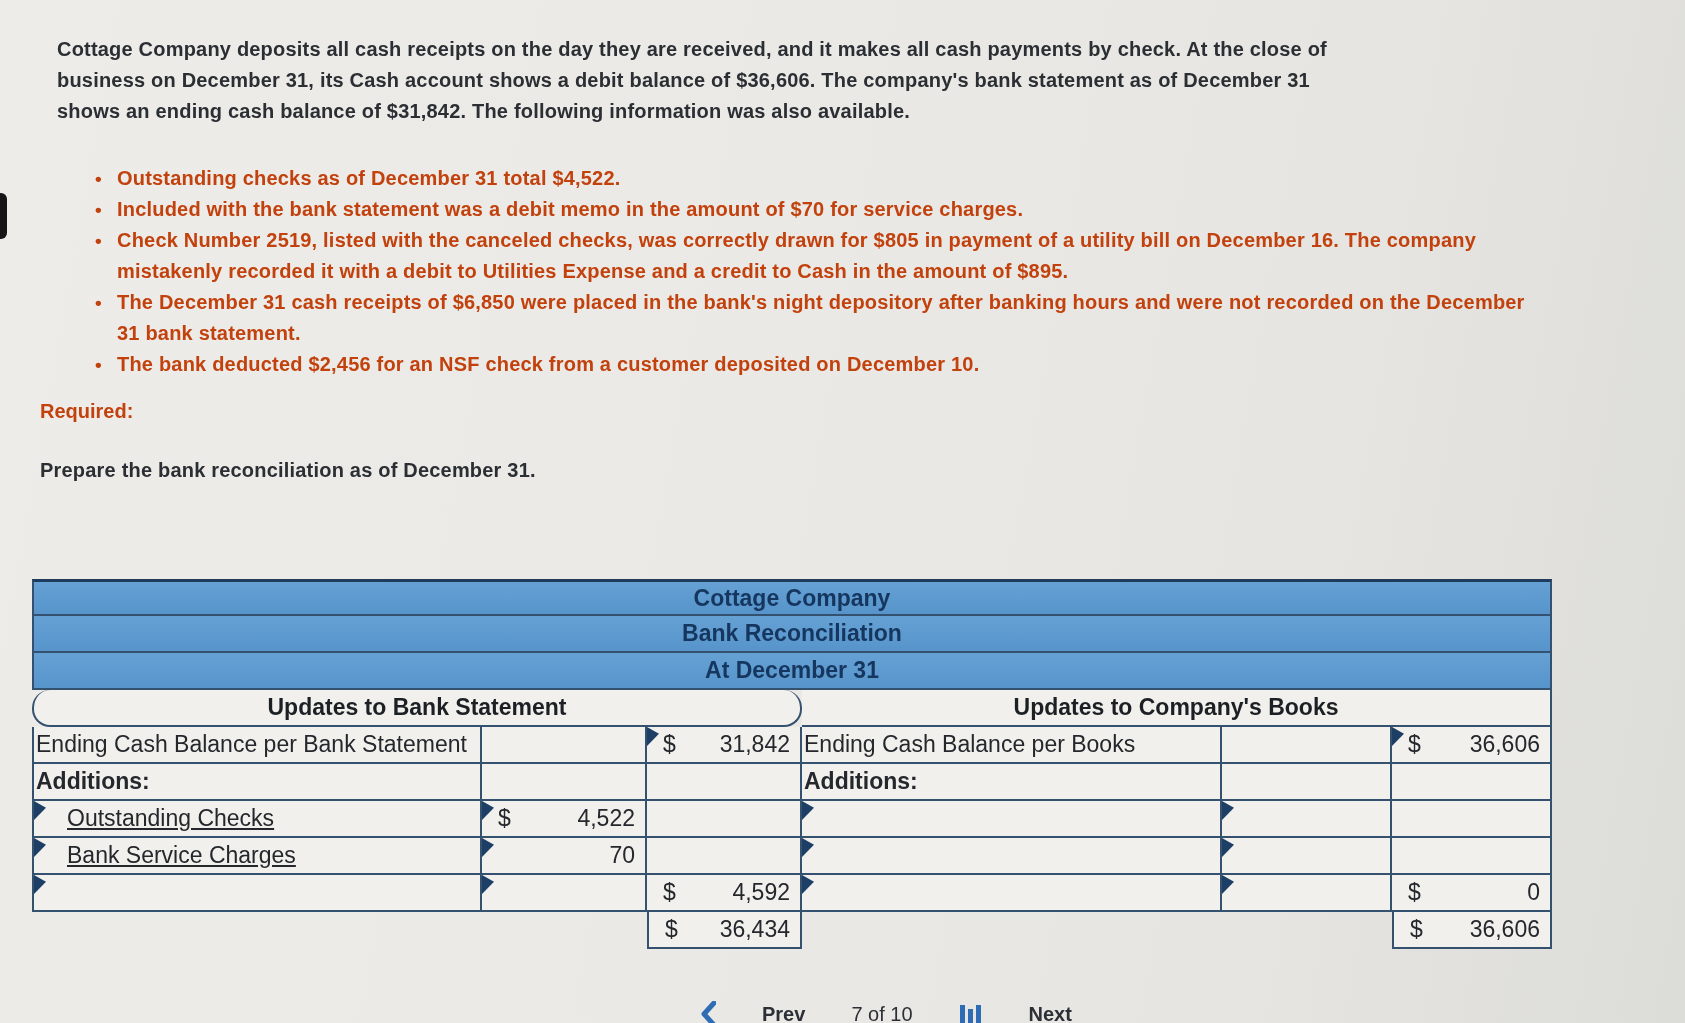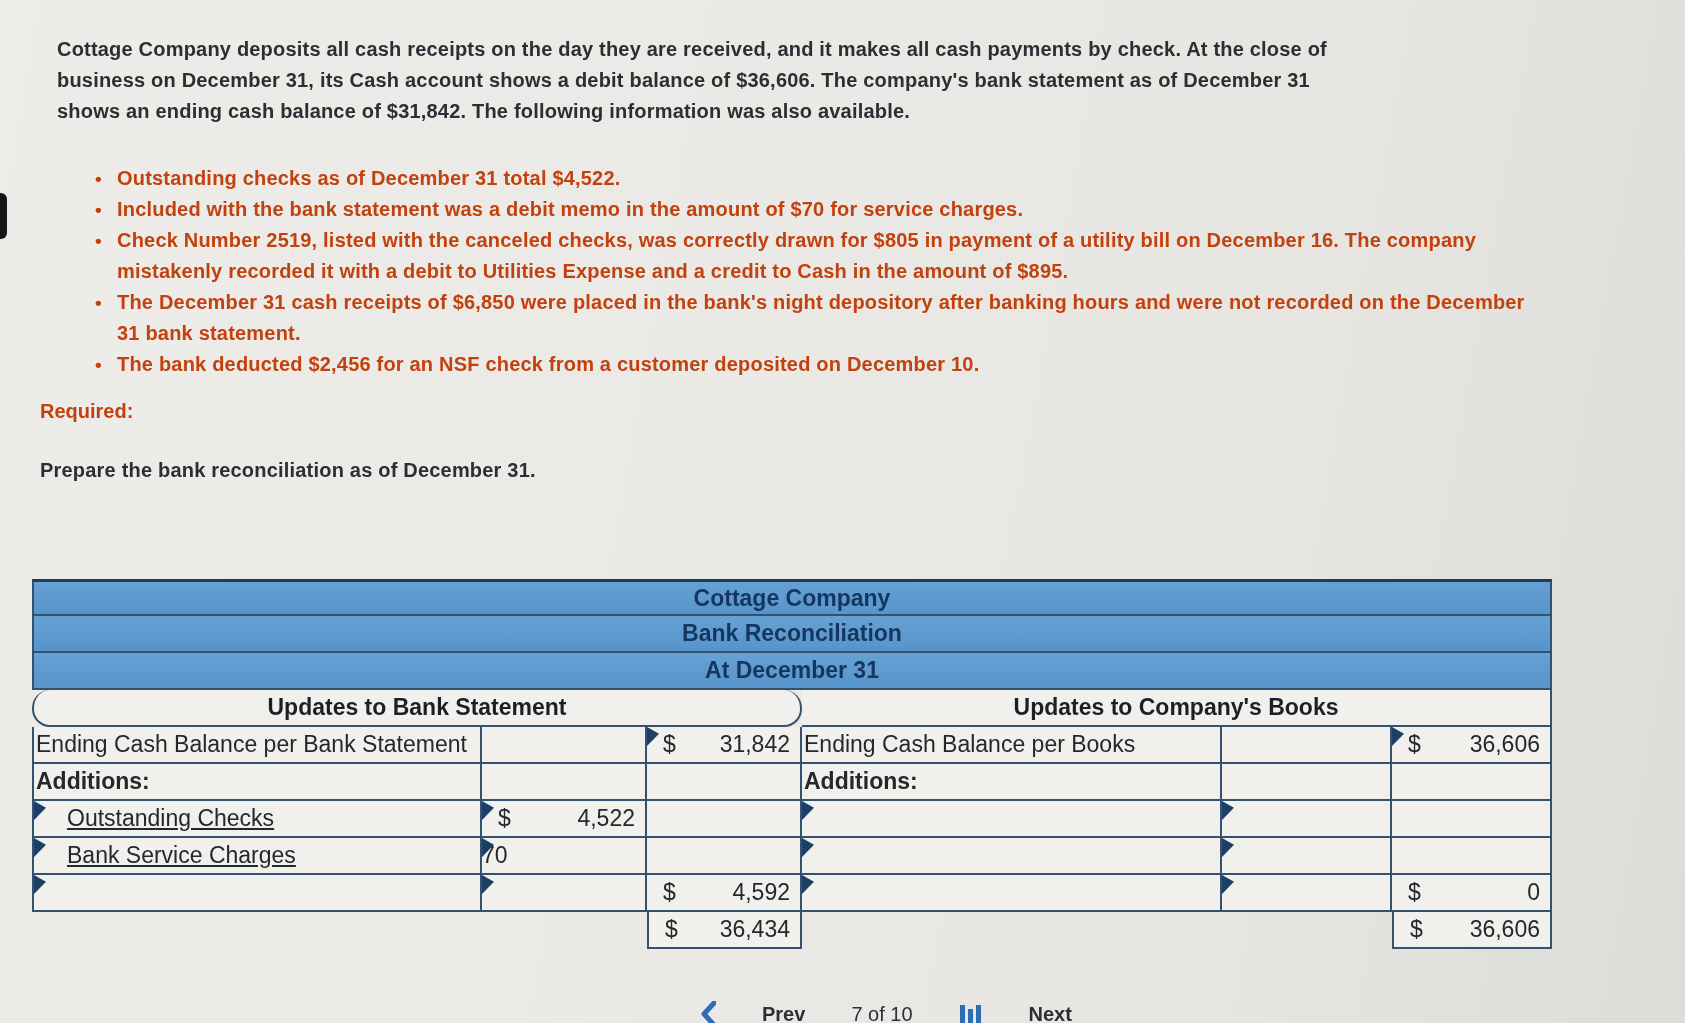--- a/index.html
+++ b/index.html
@@ -57,21 +57,21 @@
     color:var(--header-text);
     font-weight:700;
   }
   .sechead{justify-content:center;font-weight:700;color:#1c2025;}
   .span-left{grid-column:1 / 4;border-radius:18px;}
   .span-right{grid-column:4 / 7;}
   .lbl{padding-left:2px;}
   .indent{padding-left:33px;text-decoration:underline;}
   .bold{font-weight:700;}
   .money{justify-content:space-between;padding:0 10px 0 16px;}
-  .num-only{justify-content:flex-start;padding-right:10px;}
+  .num-only{justify-content:flex-end;padding-right:10px;}
   .ghost{background:transparent;border:none;}
   .bl{border-left:2px solid var(--bd);}
   .m::before{
     content:"";position:absolute;left:0;top:0;
     width:12px;height:19px;background:var(--marker);
     clip-path:polygon(0 0,100% 36%,0 100%);
   }
 
   
   .footer{

